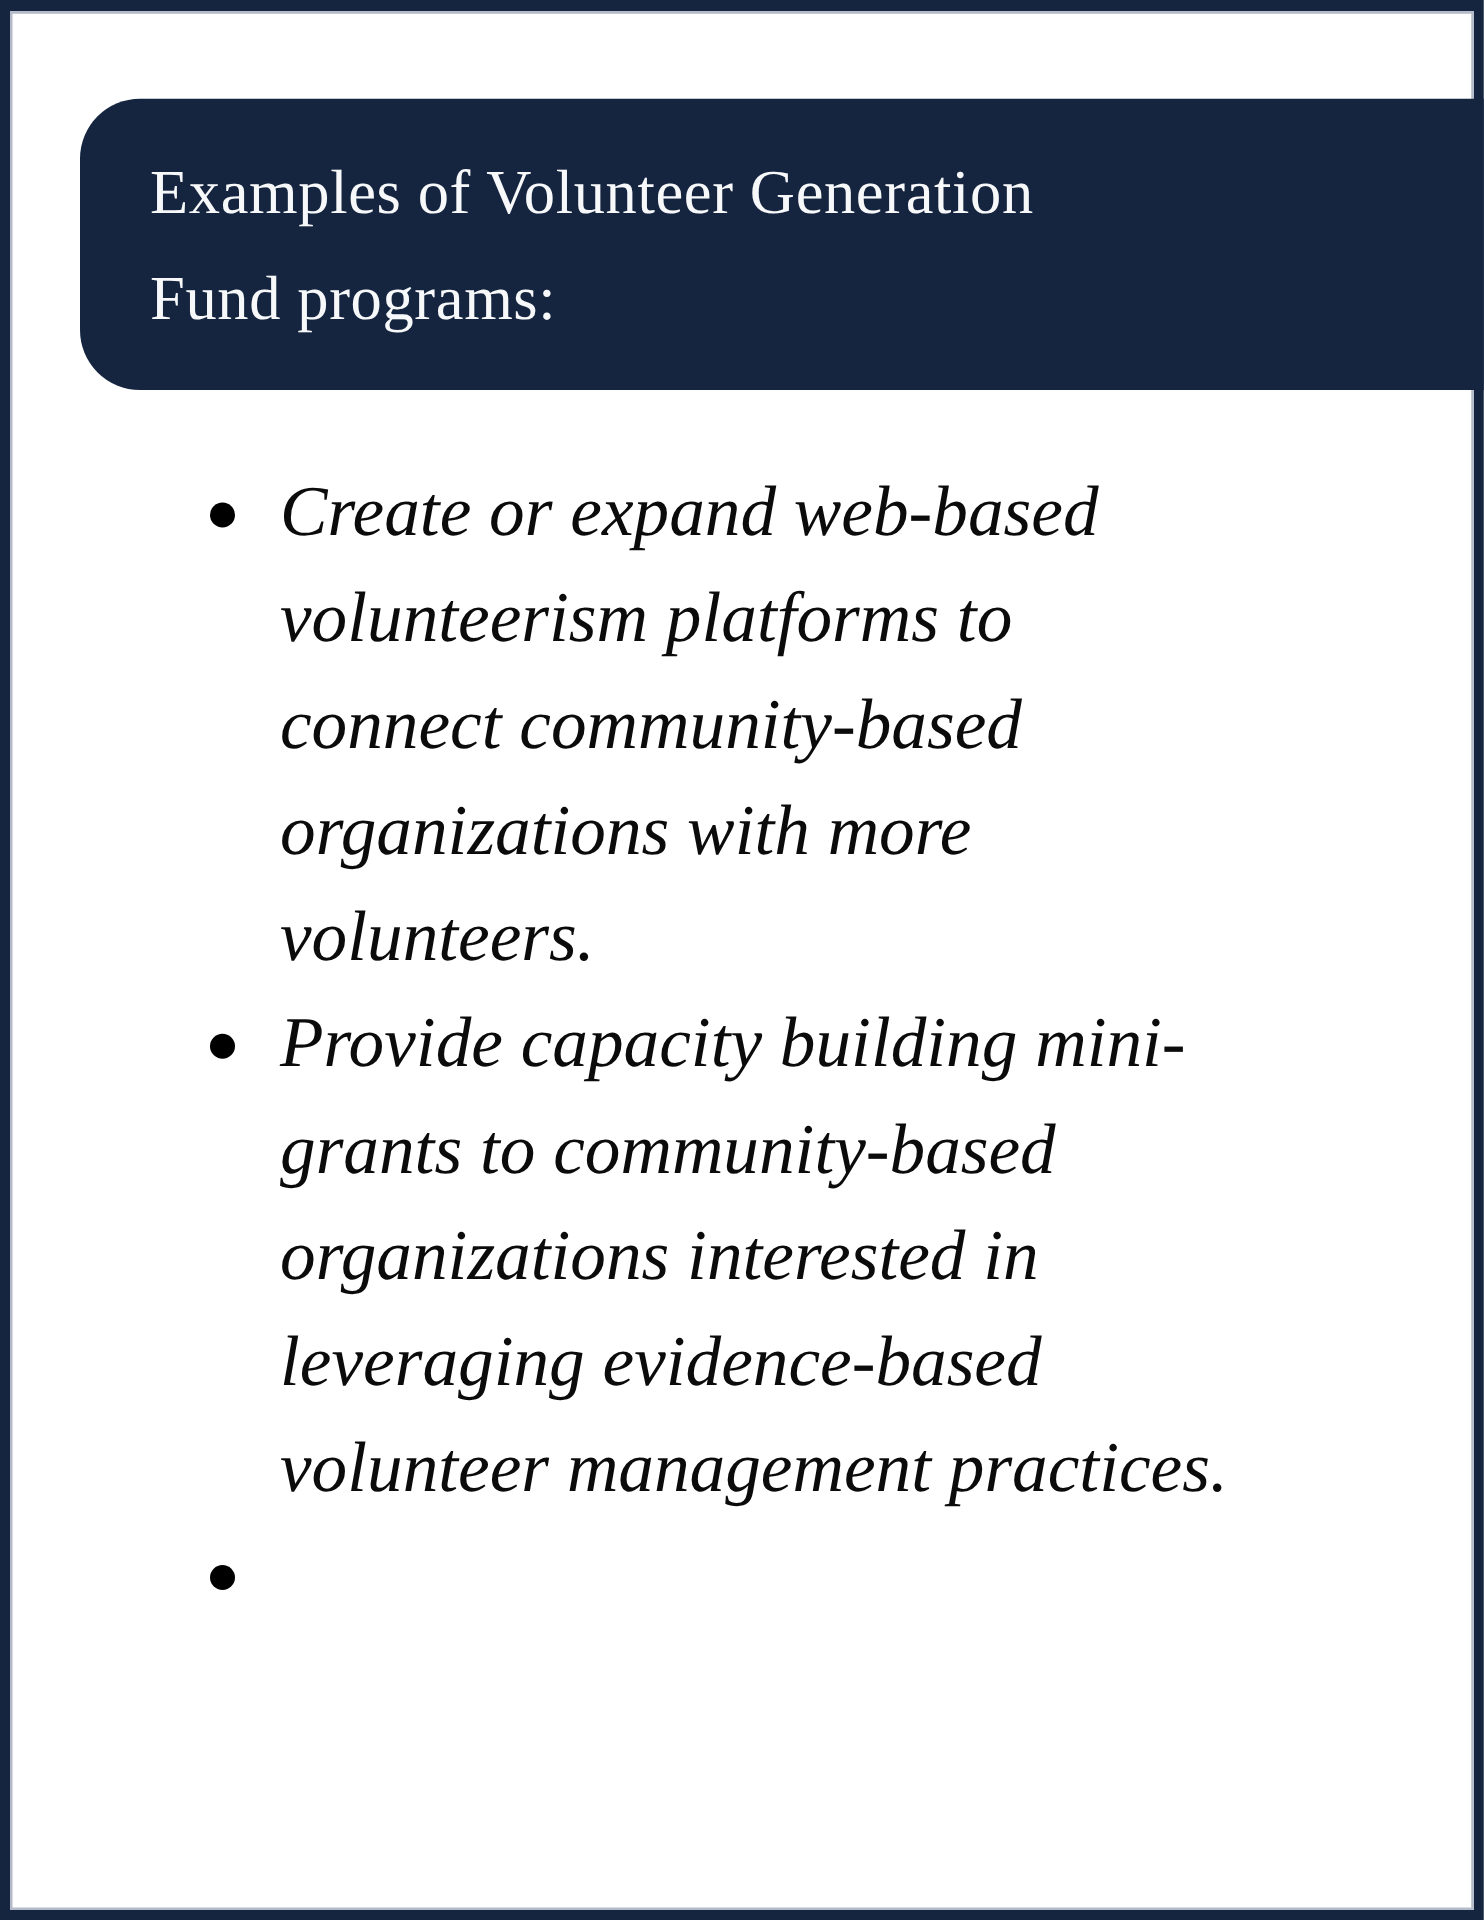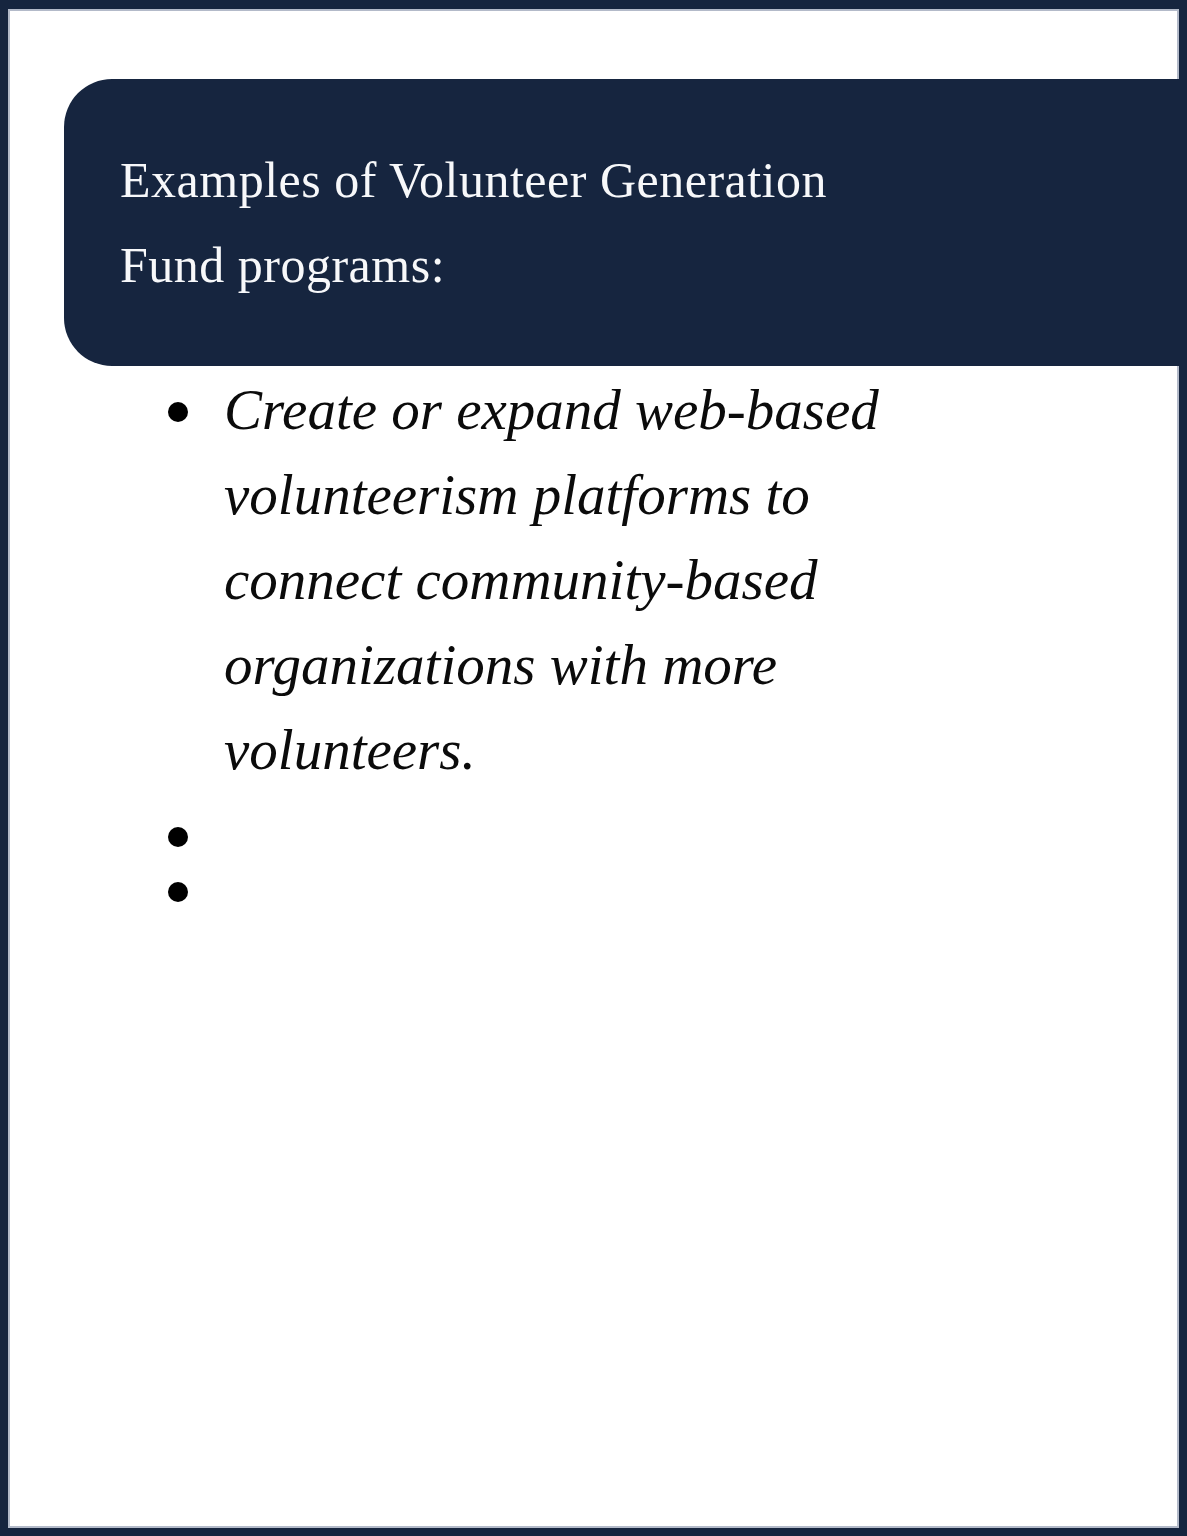--- a/index.html
+++ b/index.html
@@ -22,21 +22,21 @@
     bottom: 8px;
     box-sizing: border-box;
     background: var(--page-bg, #ffffff);
     border: 2px solid var(--frame-inner-line, #b3bac9);
   }
   .banner {
     position: absolute;
     top: 68px;
     left: 54px;
     right: -10px;
-    height: 287px;
+    height: 233px;
     background: var(--header-bg, #16253f);
     border-radius: 48px 0 0 48px;
     display: flex;
     align-items: center;
   }
   .title {
     margin: 0;
     padding-left: 56px;
     font-weight: 400;
     font-size: 50px;
@@ -88,19 +88,24 @@
     <li class="bullet-item">
       <span class="dot"></span>
       <span class="li-text">Create or expand web-based
 volunteerism platforms to
 connect community-based
 organizations with more
 volunteers.</span>
     </li>
     <li class="bullet-item">
       <span class="dot"></span>
+      <span class="li-text">Provide capacity building mini-
+grants to community-based
+organizations interested in
+leveraging evidence-based
+volunteer management practices.</span>
     </li>
     <li class="bullet-item">
       <span class="dot"></span>
     </li>
   </ul>
 
 </div>
 
 </body></html>

